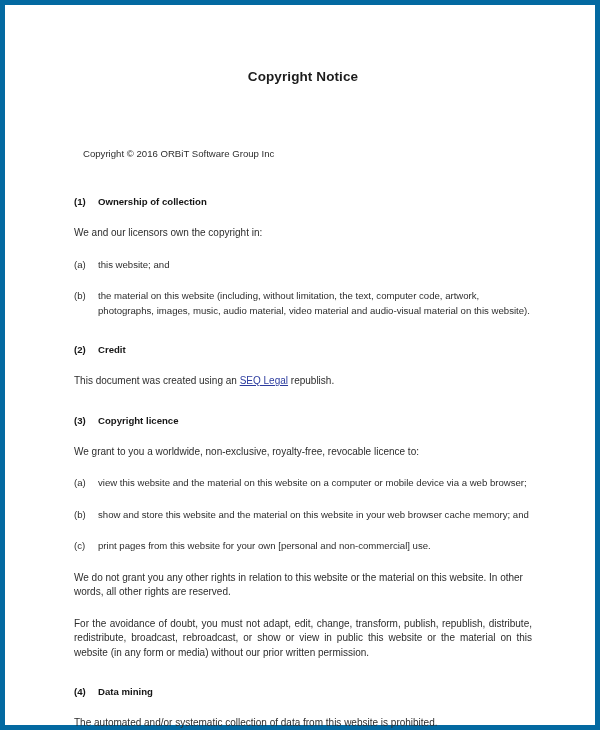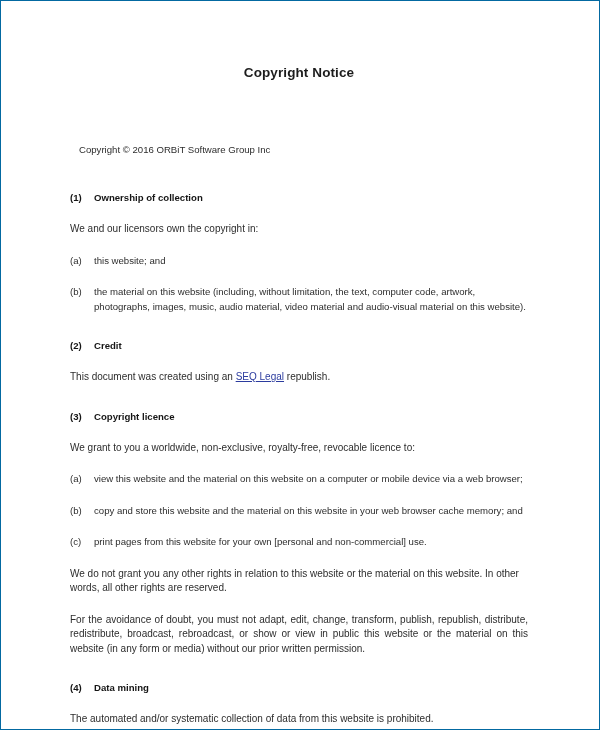--- a/index.html
+++ b/index.html
@@ -14,21 +14,21 @@
     overflow: hidden;
     font-family: "Liberation Sans", sans-serif;
     color: #2b2b2b;
   }
   .page {
     position: relative;
     box-sizing: border-box;
     width: 600px;
     height: 730px;
     background: #ffffff;
-    border: 1px solid #0369a1;
+    border: 5px solid #0369a1;
   }
   .doc-body {
     position: absolute;
     left: 69px;
     top: 0;
     width: 458px;
   }
   .doc-title {
     text-align: center;
     font-size: 13.5px;
@@ -125,21 +125,21 @@
       <span class="num">(3)</span>
       <span>Copyright licence</span>
     </div>
     <p class="para">We grant to you a worldwide, non-exclusive, royalty-free, revocable licence to:</p>
     <div class="list-item">
       <span class="marker">(a)</span>
       <span class="itext">view this website and the material on this website on a computer or mobile device via a web browser;</span>
     </div>
     <div class="list-item">
       <span class="marker">(b)</span>
-      <span class="itext">copy and store this website and the material on this website in your web browser cache memory; and</span>
+      <span class="itext">show and store this website and the material on this website in your web browser cache memory; and</span>
     </div>
     <div class="list-item">
       <span class="marker">(c)</span>
       <span class="itext">print pages from this website for your own [personal and non-commercial] use.</span>
     </div>
     <p class="para">We do not grant you any other rights in relation to this website or the material on this website. In other words, all other rights are reserved.</p>
     <p class="para justify">For the avoidance of doubt, you must not adapt, edit, change, transform, publish, republish, distribute, redistribute, broadcast, rebroadcast, or show or view in public this website or the material on this website (in any form or media) without our prior written permission.</p>
 
     <div class="section-heading">
       <span class="num">(4)</span>

